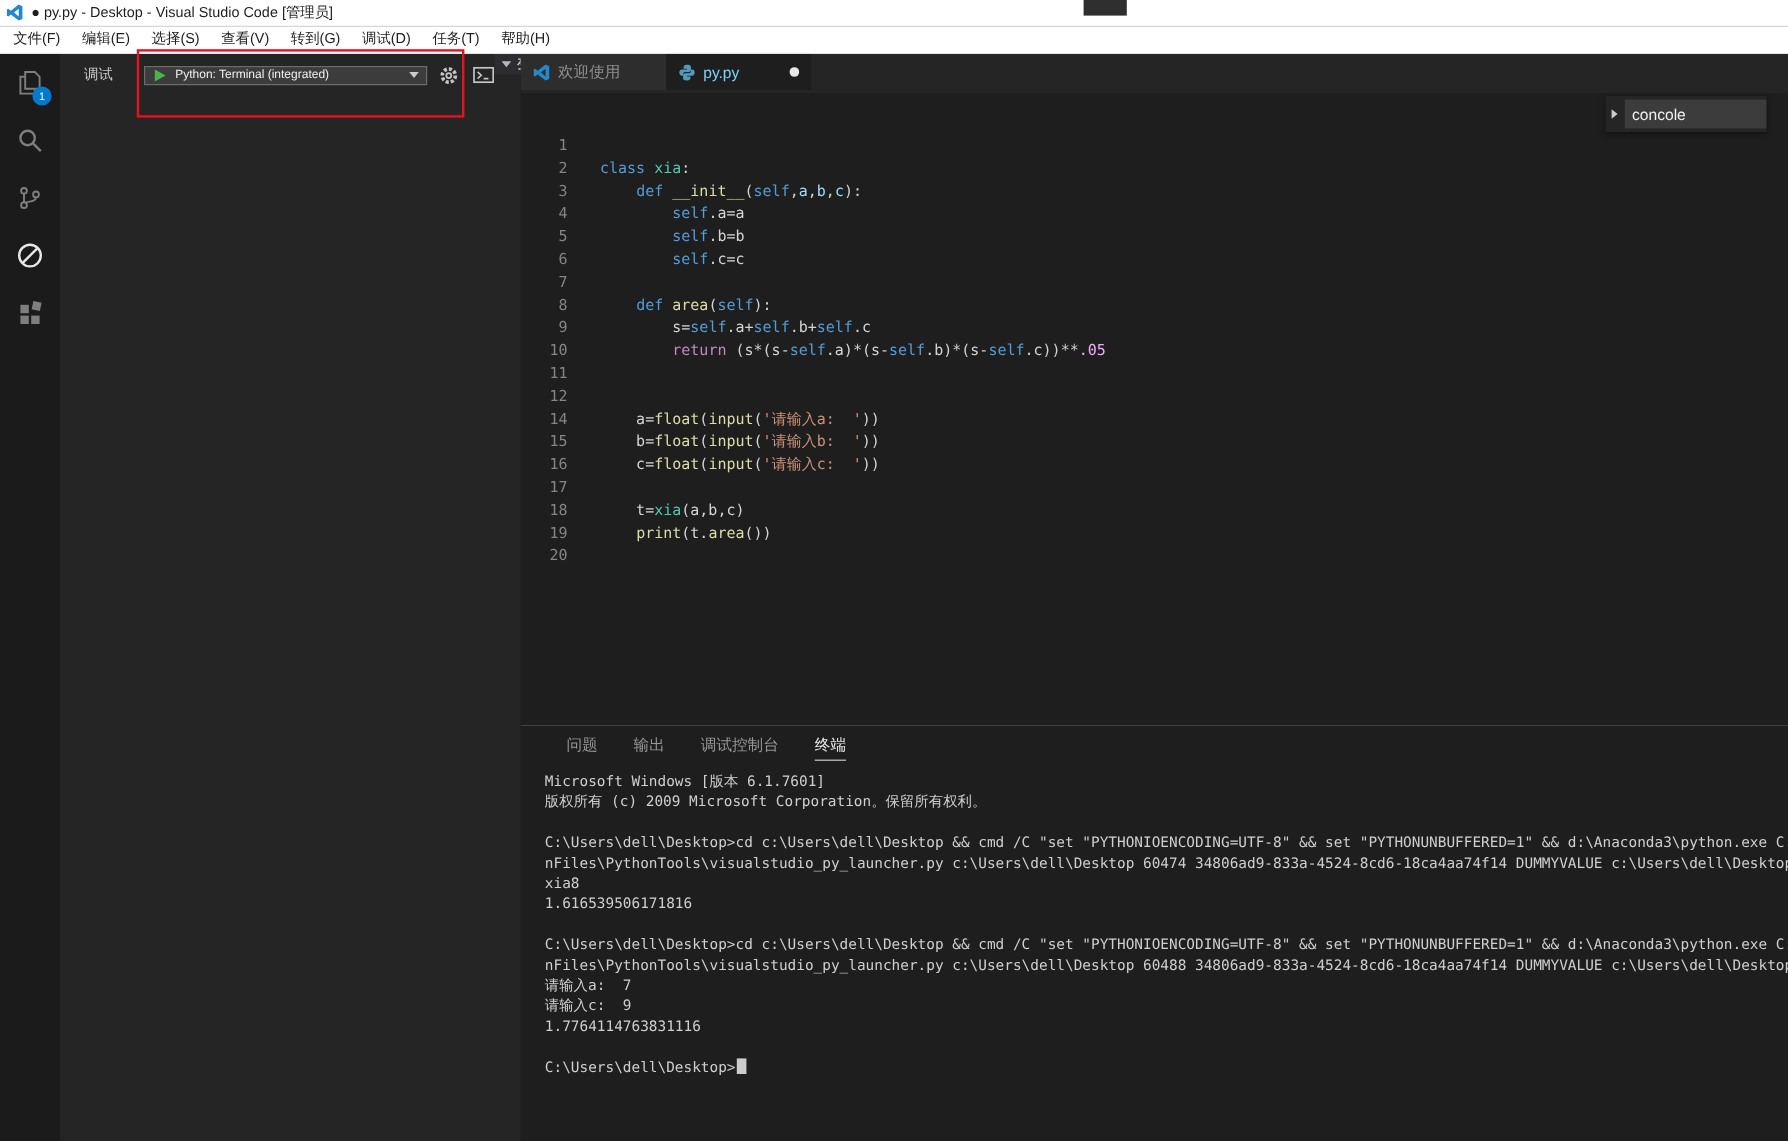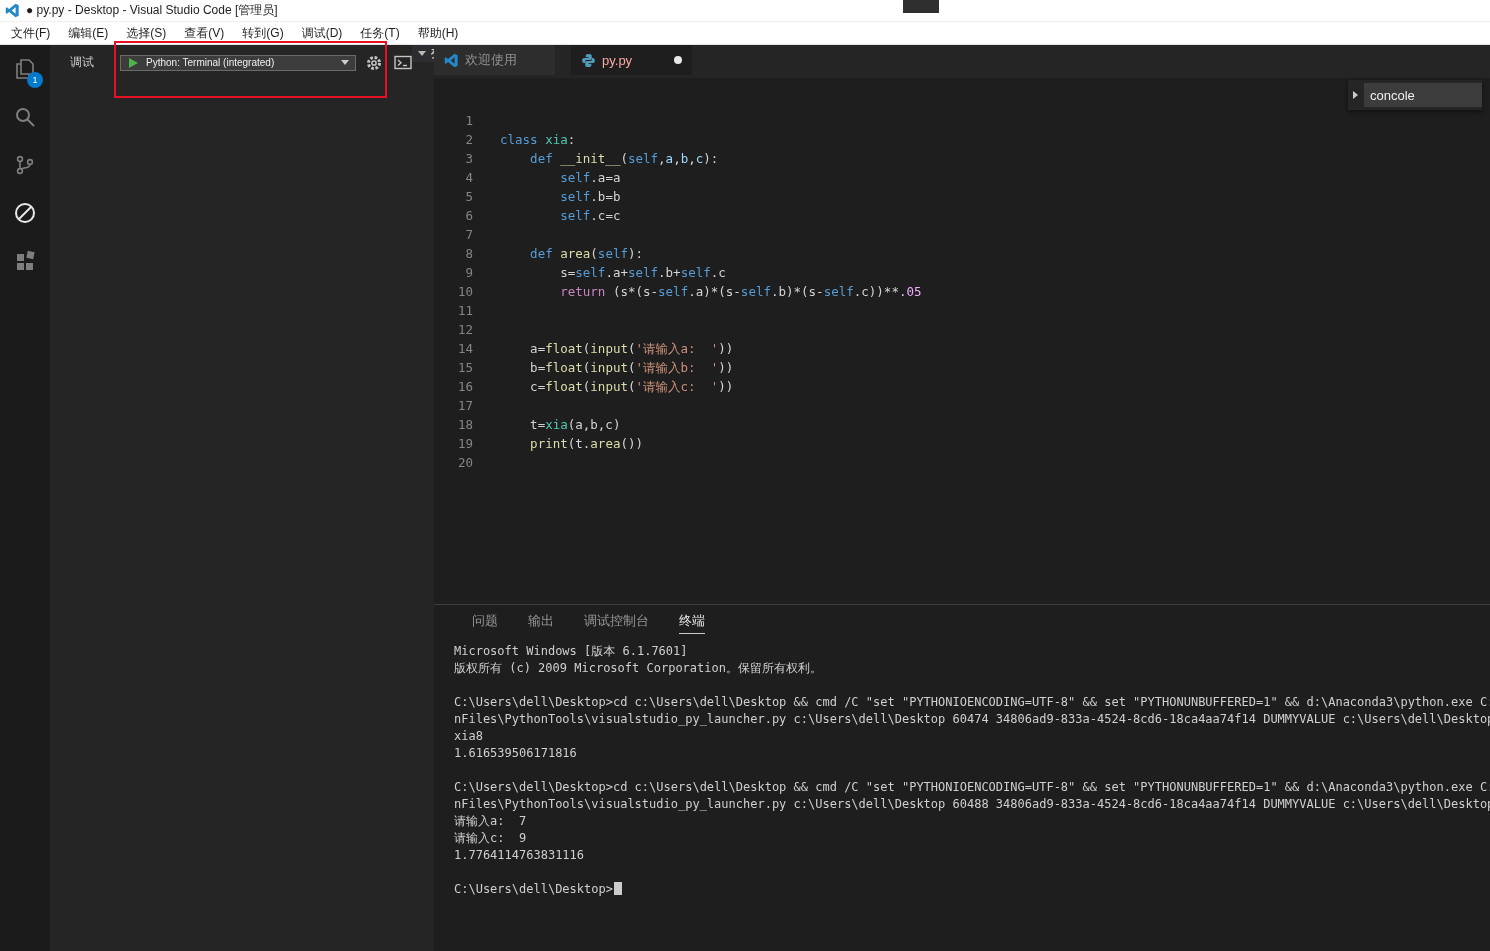--- a/index.html
+++ b/index.html
@@ -10,21 +10,21 @@
     -webkit-font-smoothing:antialiased;
   }
 
   
   .titlebar { height:22px; background:#ffffff; display:flex; align-items:center;
     font-size:12px; color:#1e1e1e; padding-left:5px; position:relative; border-bottom:1px solid #f0f0f0; }
   .vscode-logo { width:15px; height:15px; margin-right:6px; flex:0 0 auto; }
   .tb-artifact { position:absolute; left:903px; top:0; width:36px; height:13px; background:#2f2f2f; }
 
   
-  .menubar { height:23px; background:#ffffff; display:flex; align-items:center;
+  .menubar { height:23px; background:#ffffff; display:flex; align-items:flex-end;
     font-size:12px; color:#1e1e1e; padding-left:2px; border-bottom:1px solid #e5e5e5; }
   .menu-item { padding:3px 9px; cursor:default; }
 
   
   .main { display:flex; height:906px; width:1490px; }
 
   
   .activitybar { width:50px; background:#1b1b1c; display:flex; flex-direction:column; align-items:center; flex:0 0 auto; }
   .ab-item { width:50px; height:48px; display:flex; align-items:center; justify-content:center; position:relative; }
   .ab-badge { position:absolute; right:7px; bottom:5px; width:16px; height:16px; border-radius:50%;
@@ -52,41 +52,41 @@
   .sec-body.vars { height:286px; }
   .sec-body.watch { height:125px; }
   .sec-body.stack { flex:1 1 auto; }
 
   
   .editor-col { flex:1 1 auto; display:flex; flex-direction:column; min-width:0; position:relative; }
 
   .tabbar { height:33px; background:#252526; display:flex; flex:0 0 auto; }
   .tab { width:121px; height:30px; display:flex; align-items:center; padding:0 10px; font-size:13px; gap:6px; }
   .tab.inactive { background:#2d2d2d; color:#8f8f8f; }
-  .tab.active { background:#1e1e1e; color:#fca5a5;margin-left:16px; }
+  .tab.active { background:#1e1e1e; color:#7dd3fc; }
   .tab-icon { width:15px; height:15px; flex:0 0 auto; }
   .dirty-dot { width:8px; height:8px; border-radius:50%; background:#e8e8e8; margin-left:auto; flex:0 0 auto; }
 
   .editor { flex:1 1 auto; background:#1e1e1e; overflow:hidden; padding-top:33px; position:relative; }
   .code-line { display:flex; height:19px; line-height:19px;
     font-family:"DejaVu Sans Mono", monospace; font-size:12.5px; white-space:pre; }
   .ln { width:39px; text-align:right; color:#858585; flex:0 0 auto; }
   .lc { padding-left:27px; white-space:pre; }
   .tok-kw  { color:#569cd6; }
   .tok-ctrl{ color:#c586c0; }
   .tok-cls { color:#4ec9b0; }
   .tok-fn  { color:#dcdcaa; }
   .tok-self{ color:#569cd6; }
   .tok-par { color:#9cdcfe; }
   .tok-str { color:#ce9178; }
   .tok-num { color:#f0abfc; }
   .tok-pl  { color:#d4d4d4; }
 
   
-  .console-popup { position:absolute; top:35px; right:8px; width:134px; height:30px; background:#252526;
+  .console-popup { position:absolute; top:35px; right:18px; width:134px; height:30px; background:#252526;
     display:flex; align-items:center; padding-left:5px; box-shadow:0 2px 5px rgba(0,0,0,.45); z-index:20; }
   .cp-chevron { width:0; height:0; border-top:4px solid transparent; border-bottom:4px solid transparent;
     border-left:5px solid #cccccc; margin-right:6px; flex:0 0 auto; }
   .cp-input { flex:1; height:24px; background:#3c3c3c; color:#f0f0f0; font-size:13px;
     display:flex; align-items:center; padding-left:6px; }
 
   
   .panel { height:347px; background:#1e1e1e; border-top:1px solid #3f3f3f; flex:0 0 auto;
     display:flex; flex-direction:column; overflow:hidden; }
   .panel-tabs { height:36px; display:flex; align-items:center; padding-left:38px; flex:0 0 auto; }

